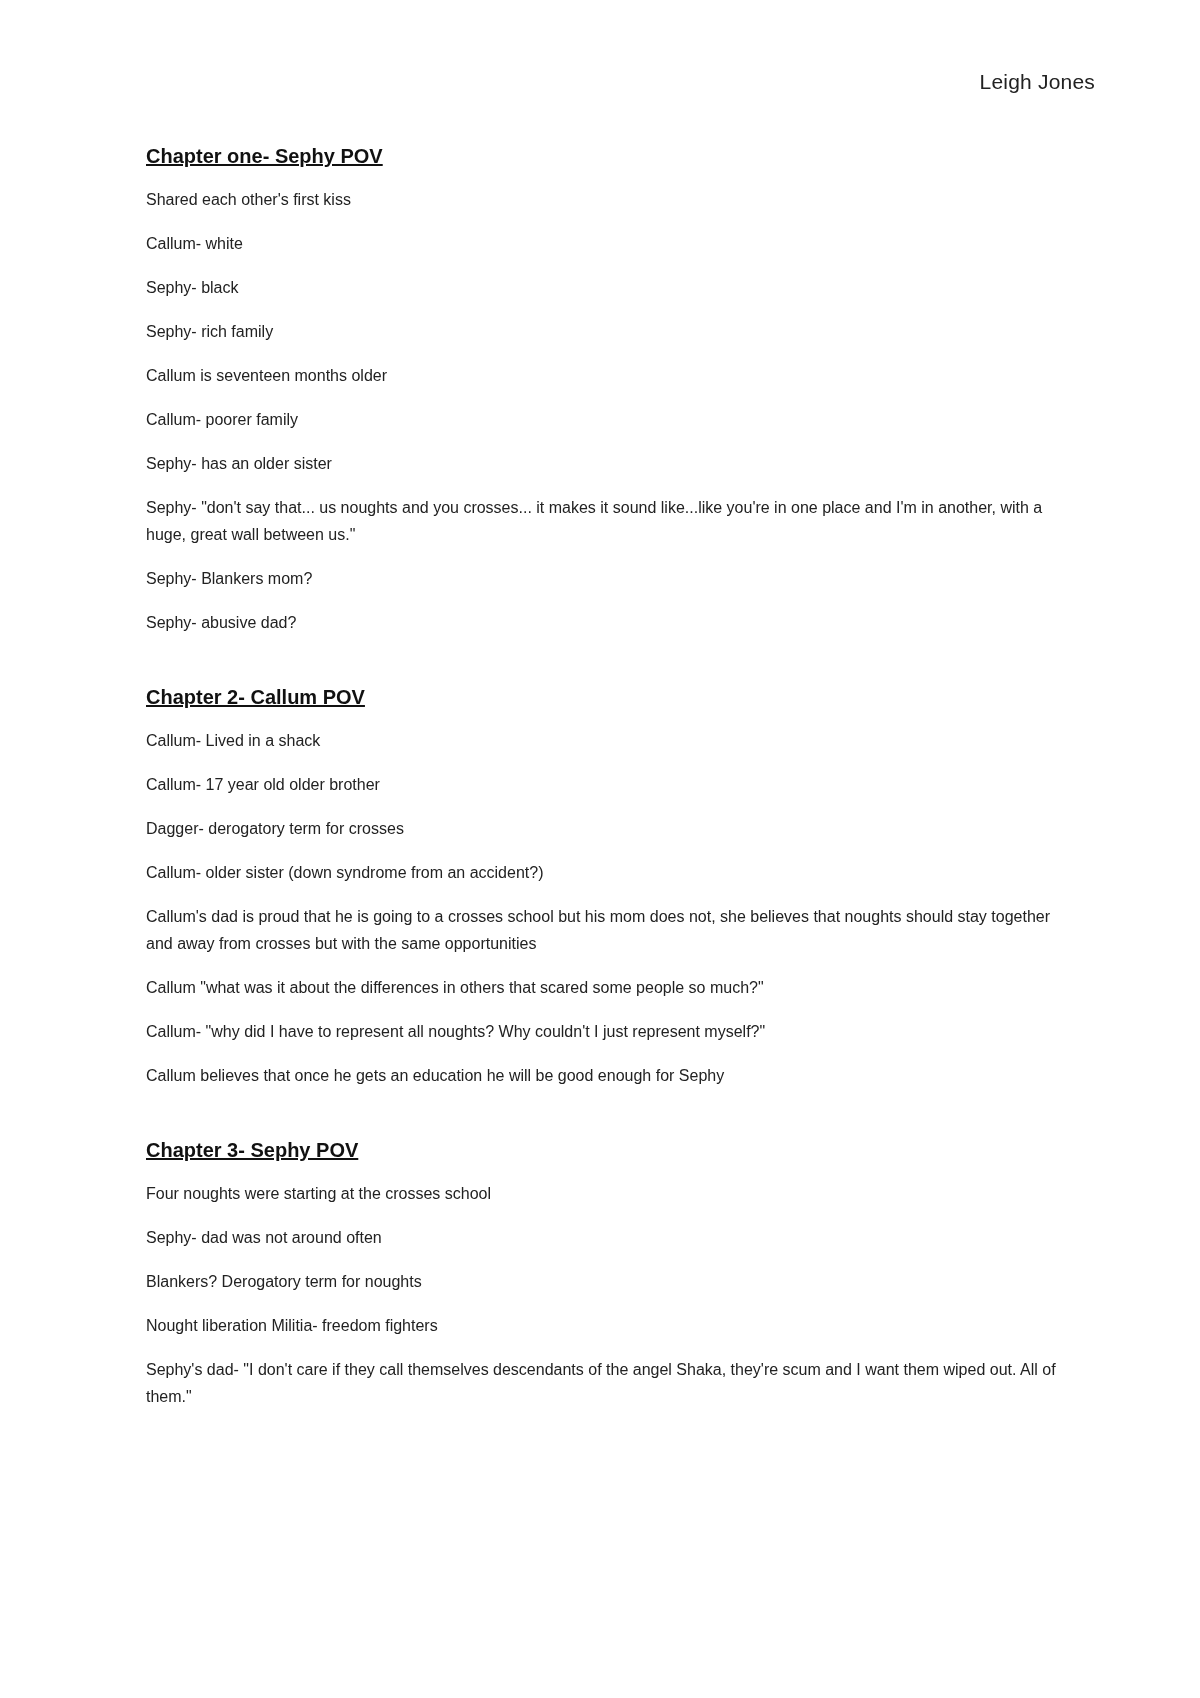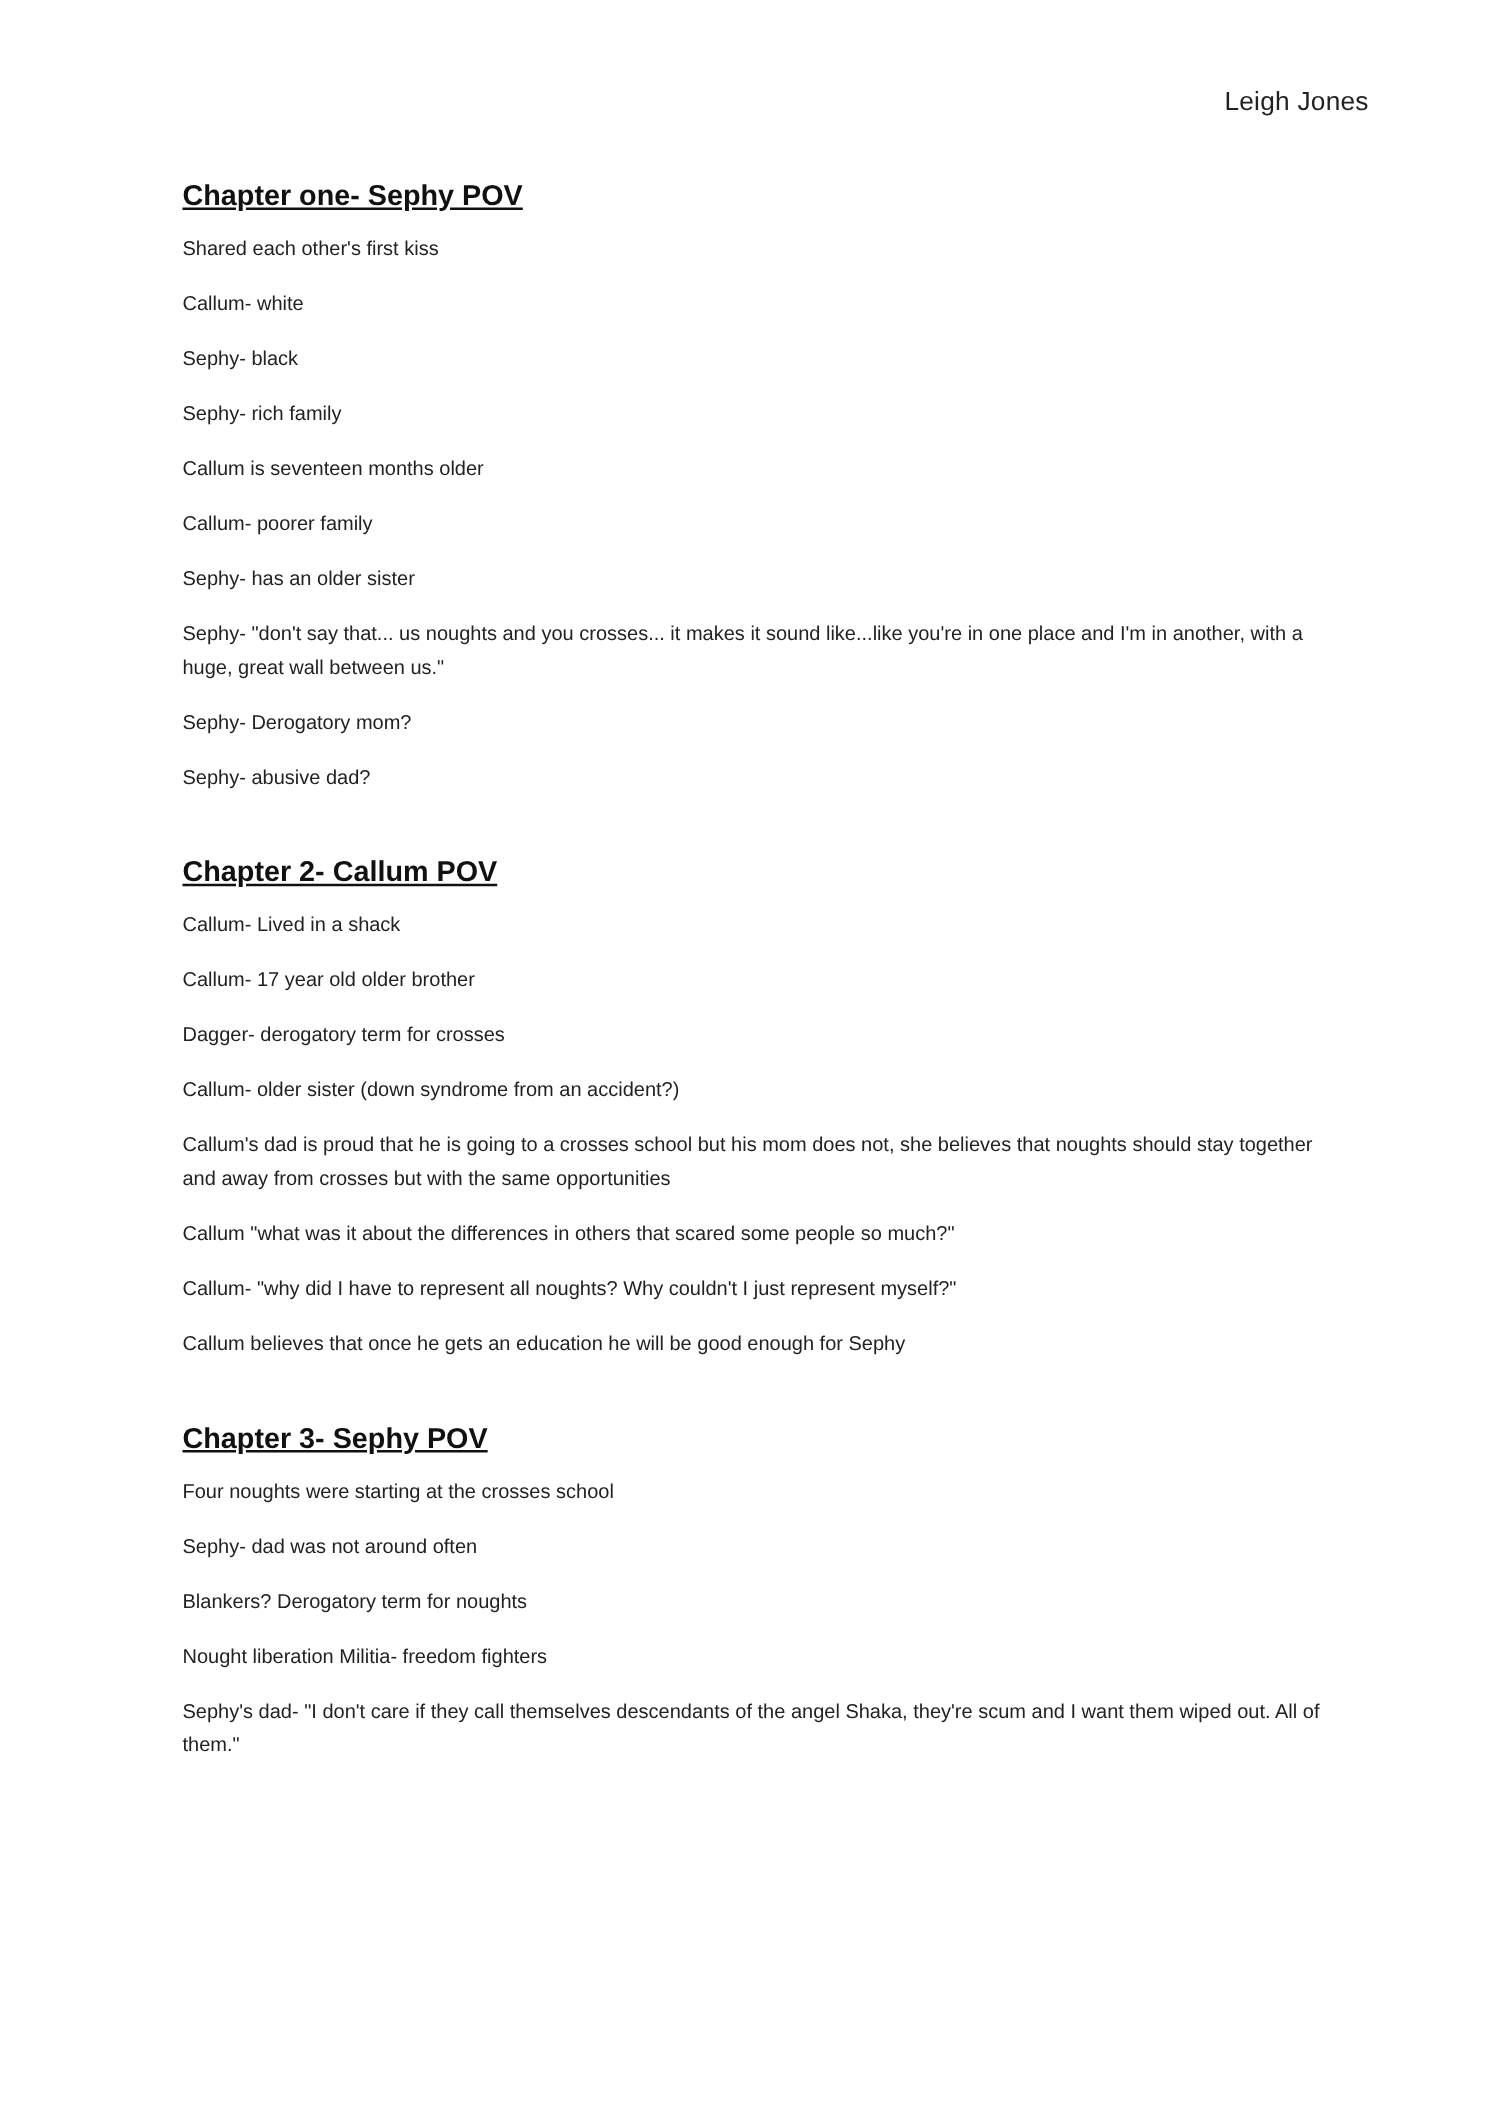--- a/index.html
+++ b/index.html
@@ -2,42 +2,42 @@
 <html><head>
 <meta charset="utf-8">
 <style>
   html, body { margin: 0; padding: 0; background: #ffffff; }
   body { width: 1200px; height: 1698px; position: relative; overflow: hidden;
          font-family: "Liberation Sans", sans-serif; color: #1a1a1a; }
   .page { position: absolute; left: 0; top: 0; width: 1200px; height: 1698px; padding-left: 32px; }
   .author { position: absolute; right: 137px; top: 70px; font-size: 21px; color: #222; letter-spacing: 0.2px; }
   .content { position: absolute; left: 146px; top: 143px; width: 920px; }
   .chapter { margin-bottom: 48px; }
-  .chapter-title { font-weight: bold; text-decoration: underline; font-size: 23px;
+  .chapter-title { font-weight: bold; text-decoration: underline; font-size: 20px;
                    margin: 0 0 17px 0; line-height: 26px; color: #111; }
   .note { font-size: 16px; line-height: 27px; margin: 0 0 17px 0; color: #222; }
 </style>
 </head>
 <body>
 
 <div class="page">
   <div class="author">Leigh Jones</div>
 
   <div class="content">
     <section class="chapter">
       <h2 class="chapter-title">Chapter one- Sephy POV</h2>
       <p class="note">Shared each other's first kiss</p>
       <p class="note">Callum- white</p>
       <p class="note">Sephy- black</p>
       <p class="note">Sephy- rich family</p>
       <p class="note">Callum is seventeen months older</p>
       <p class="note">Callum- poorer family</p>
       <p class="note">Sephy- has an older sister</p>
       <p class="note">Sephy- "don't say that... us noughts and you crosses... it makes it sound like...like you're in one place and I'm in another, with a huge, great wall between us."</p>
-      <p class="note">Sephy- Derogatory mom?</p>
+      <p class="note">Sephy- Blankers mom?</p>
       <p class="note">Sephy- abusive dad?</p>
     </section>
 
     <section class="chapter">
       <h2 class="chapter-title">Chapter 2- Callum POV</h2>
       <p class="note">Callum- Lived in a shack</p>
       <p class="note">Callum- 17 year old older brother</p>
       <p class="note">Dagger- derogatory term for crosses</p>
       <p class="note">Callum- older sister (down syndrome from an accident?)</p>
       <p class="note">Callum's dad is proud that he is going to a crosses school but his mom does not, she believes that noughts should stay together and away from crosses but with the same opportunities</p>

